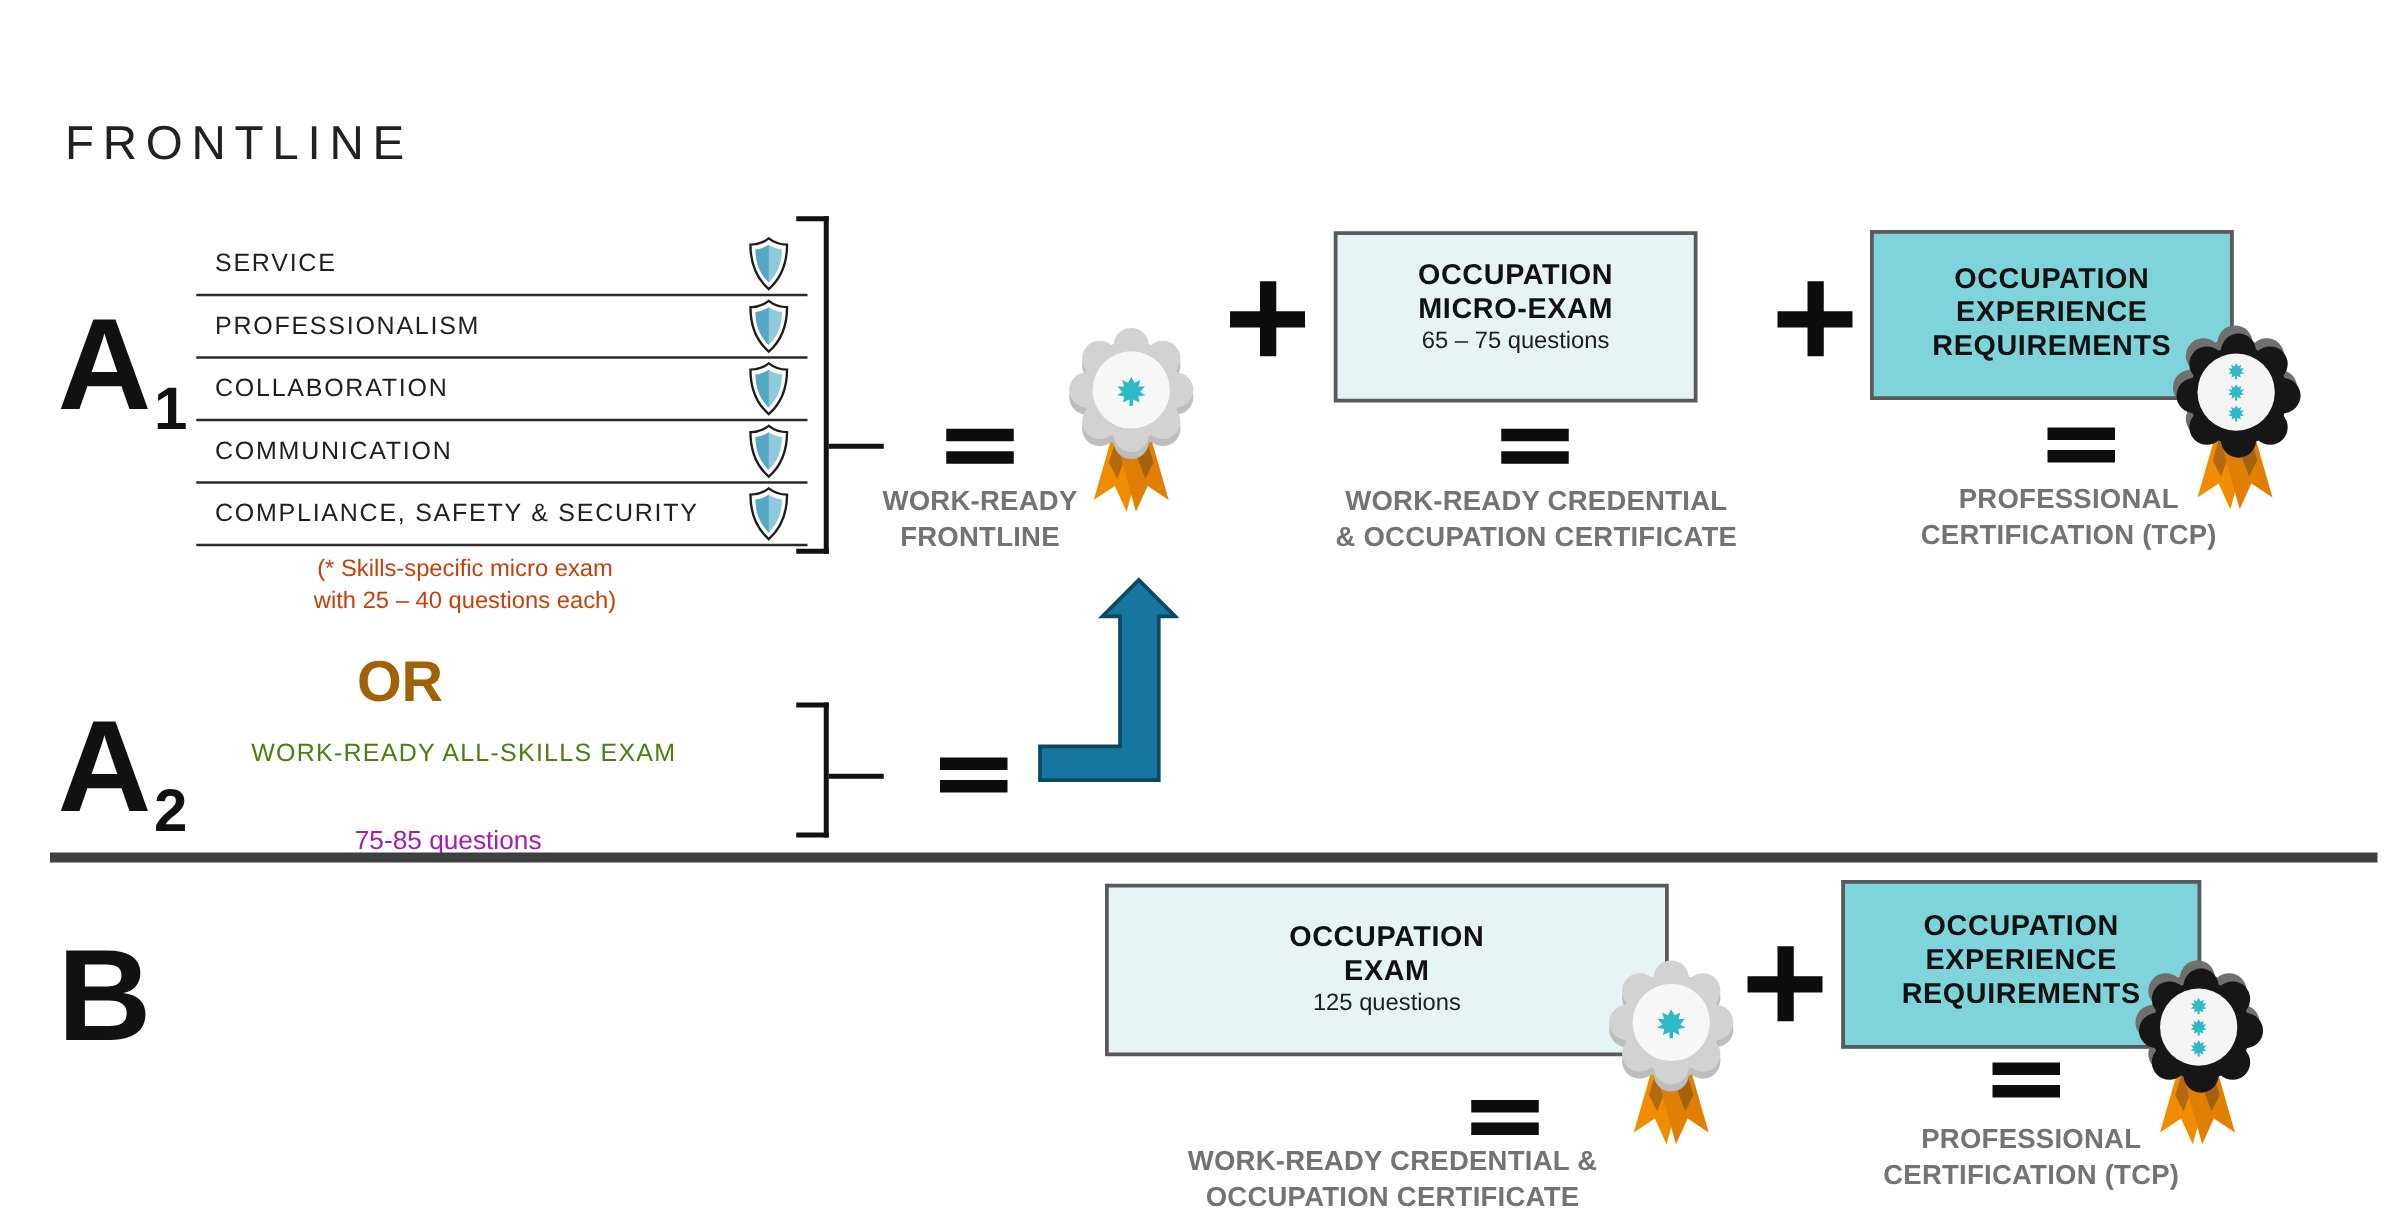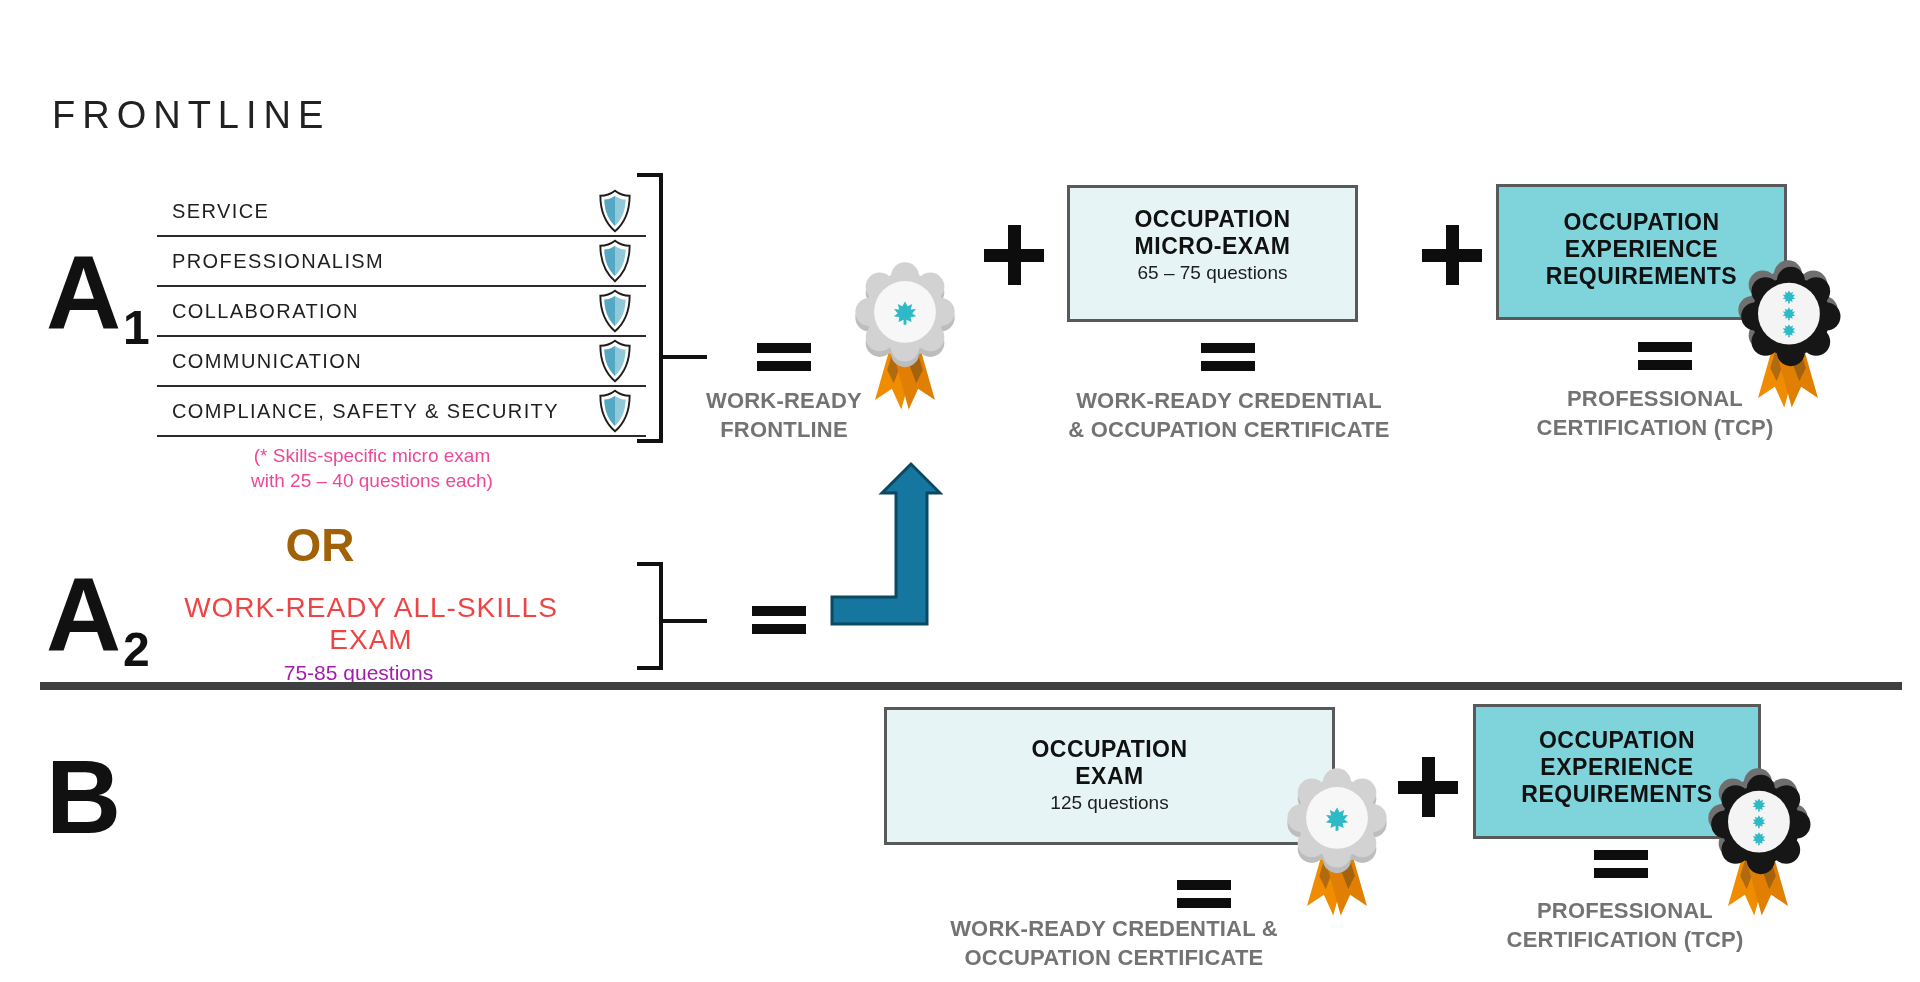--- a/index.html
+++ b/index.html
@@ -15,24 +15,24 @@
 
   .skills{left:157px;top:187px;width:489px;}
   .skill-row{height:50px;display:flex;align-items:center;justify-content:space-between;
              border-bottom:2px solid #2b2b2b;padding:0 14px 0 15px;box-sizing:border-box;}
   .skill-label{font-size:20px;letter-spacing:1.4px;color:#1f1f1f;white-space:nowrap;}
   .shield{width:34px;height:44px;flex:0 0 auto;}
 
   .vline{width:4px;background:#111;}
   .hline{height:4px;background:#111;}
 
-  .note{font-size:19px;line-height:25px;text-align:center;color:#ec4899;}
+  .note{font-size:19px;line-height:25px;text-align:center;color:#c2410c;}
   .or{font-size:46px;font-weight:800;color:#a16207;text-align:center;width:120px;}
 
-  .exam-title{font-size:28px;letter-spacing:1px;text-align:center;color:#ef4444;}
+  .exam-title{font-size:20px;letter-spacing:1px;text-align:center;color:#4d7c0f;}
   .exam-q{font-size:21px;text-align:center;color:#a21caf;margin-top:32px;}
 
   .eq{width:54px;}
   .eq .bar{height:10px;background:#0d0d0d;}
   .eq .bar + .bar{margin-top:8px;}
 
   .plus{width:60px;height:60px;position:absolute;}
   .plus .h{position:absolute;left:0;top:24px;width:60px;height:13px;background:#0d0d0d;}
   .plus .v{position:absolute;left:24px;top:0;width:13px;height:60px;background:#0d0d0d;}
 

